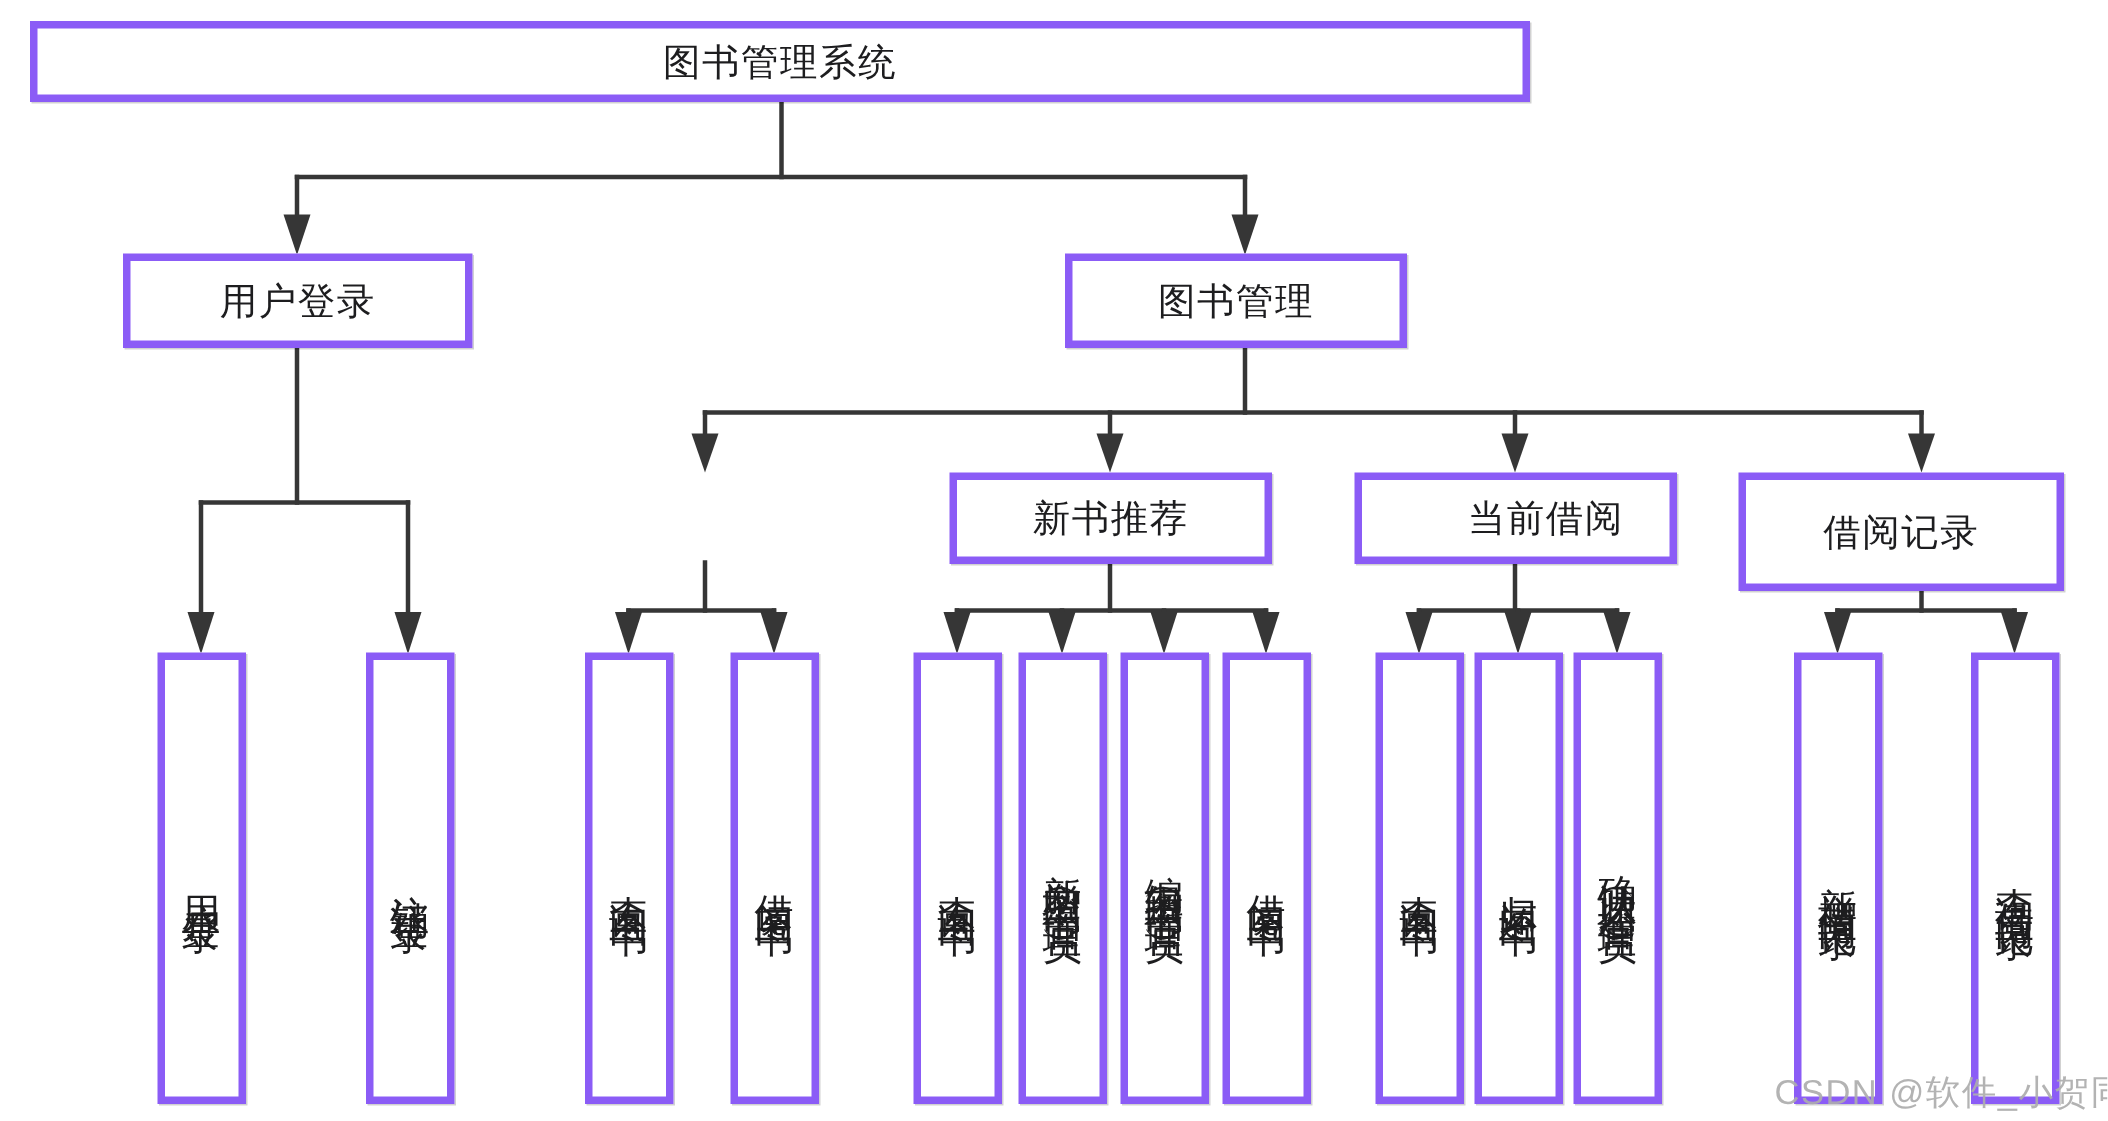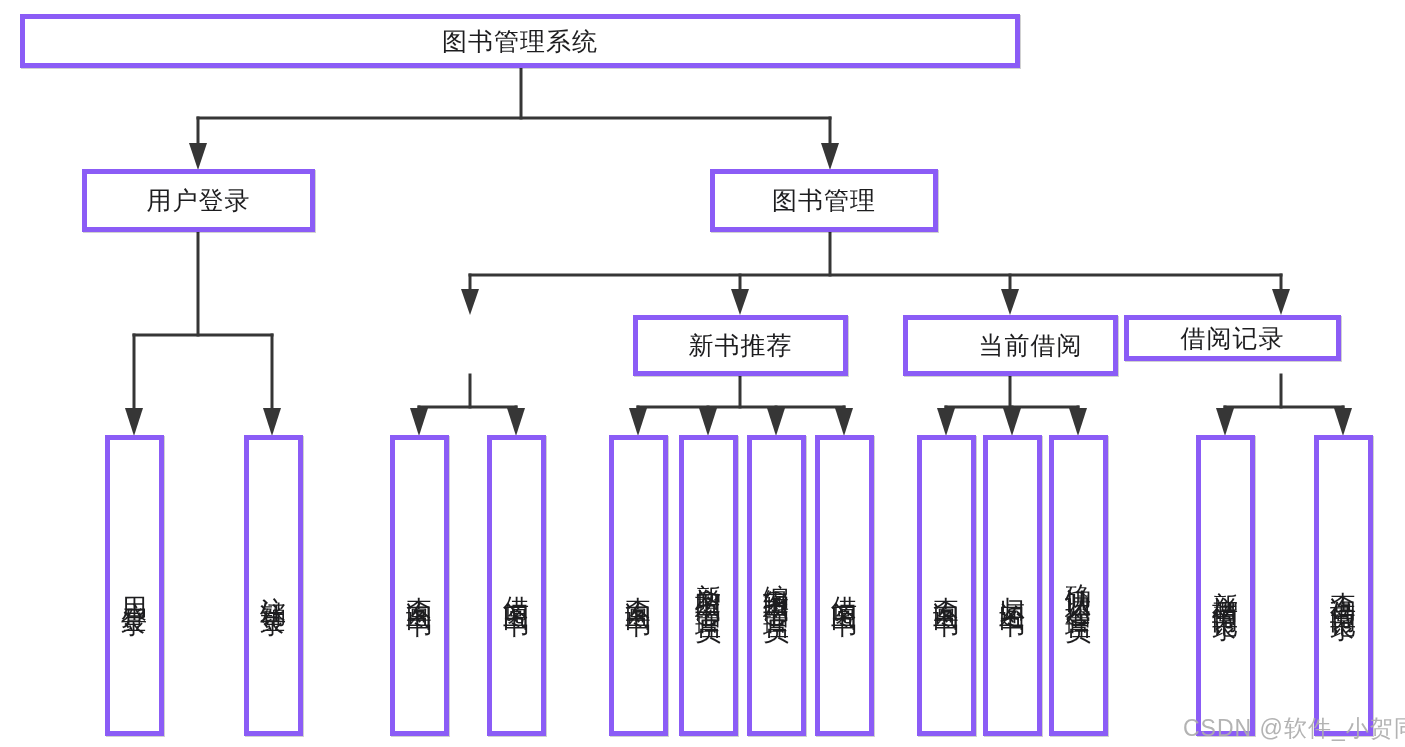--- a/index.html
+++ b/index.html
@@ -118,21 +118,21 @@
     </g>
   </svg>
 
   <div class="box" style="left:20px; top:14px; width:1000px; height:54px;">图书管理系统</div>
 
   <div class="box" style="left:82px; top:169px; width:233px; height:63px;">用户登录</div>
   <div class="box" style="left:710px; top:169px; width:228px; height:63px;">图书管理</div>
 
   <div class="box" style="left:633px; top:315px; width:215px; height:61px;">新书推荐</div>
   <div class="box" style="left:903px; top:315px; width:215px; height:61px;padding-left:40px;">当前借阅</div>
-  <div class="box" style="left:1124px; top:315px; width:217px; height:46px;">借阅记录</div>
+  <div class="box" style="left:1159px; top:315px; width:217px; height:79px;">借阅记录</div>
 
   <div class="box vbox" style="left:105px; top:435px; width:59px; height:301px;">用户登录</div>
   <div class="box vbox" style="left:244px; top:435px; width:59px; height:301px;">注销登录</div>
 
   <div class="box vbox" style="left:390px; top:435px; width:59px; height:301px;">查询图书</div>
   <div class="box vbox" style="left:487px; top:435px; width:59px; height:301px;">借阅图书</div>
 
   <div class="box vbox" style="left:609px; top:435px; width:59px; height:301px;">查询图书</div>
   <div class="box vbox" style="left:679px; top:435px; width:59px; height:301px;">新增图书（管理员）</div>
   <div class="box vbox" style="left:747px; top:435px; width:59px; height:301px;">编辑图书（管理员）</div>

